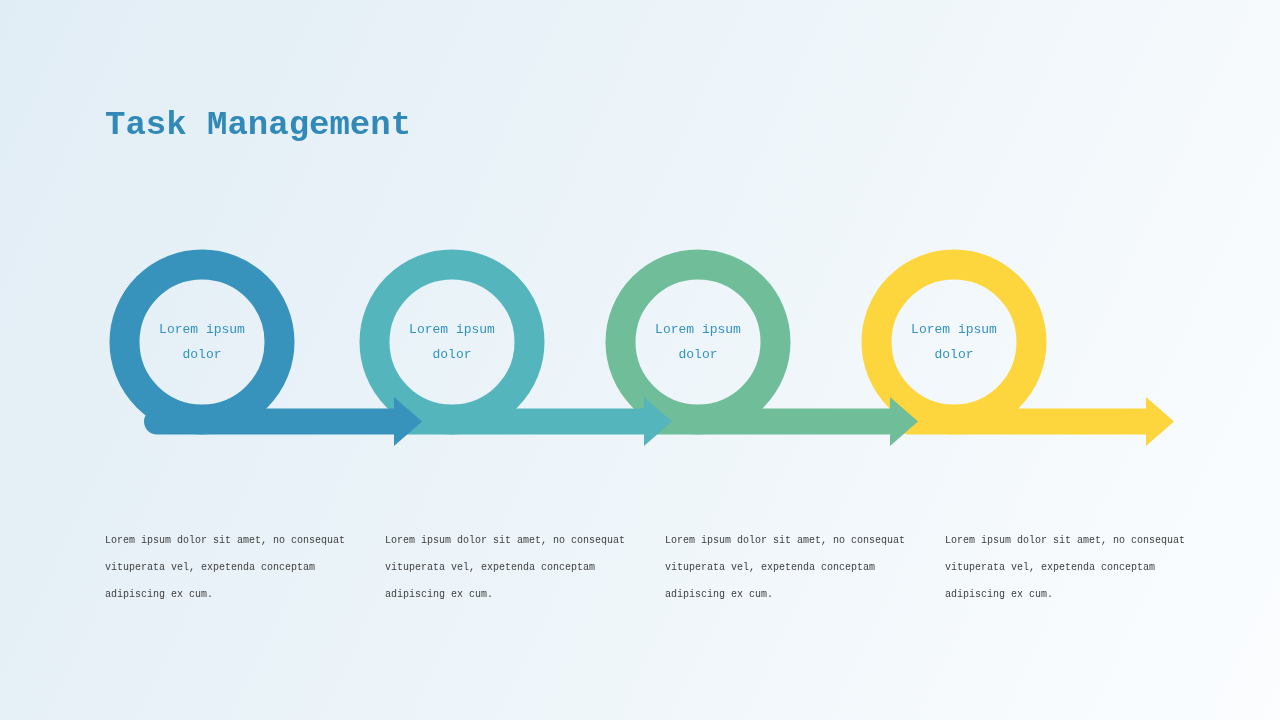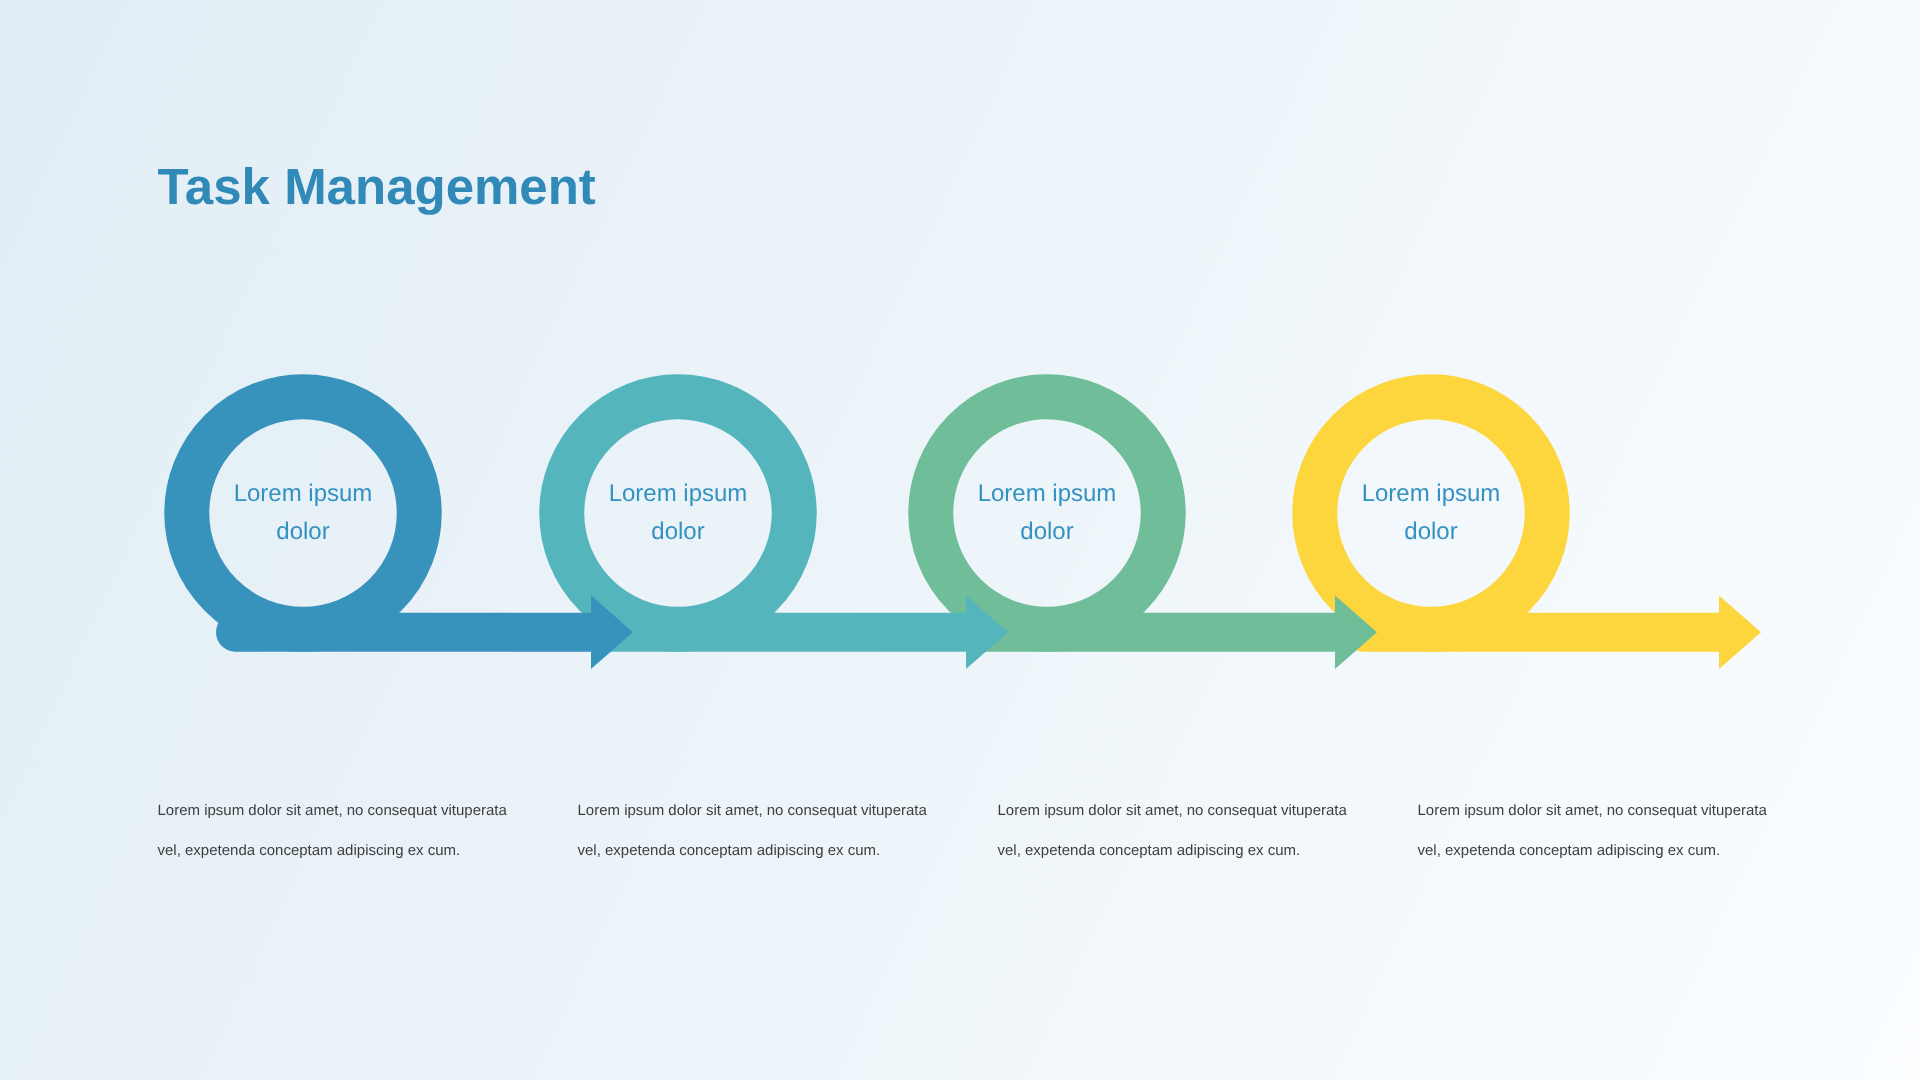--- a/index.html
+++ b/index.html
@@ -1,30 +1,30 @@
 <!DOCTYPE html>
 <html><head>
 <meta charset="utf-8">
 <style>
   html,body{margin:0;padding:0;}
   .slide{
     position:relative;
     width:1280px;height:720px;
     background:linear-gradient(115deg,#e1edf5 0%,#ecf4f9 45%,#fbfdff 100%);
-    font-family:Liberation Sans, sans-serif;
+    font-family:Liberation Mono, monospace;
     overflow:hidden;
   }
   .slide-title{
     position:absolute;left:105px;top:106px;
     font-size:34px;font-weight:bold;color:#3189b8;
   }
   .diagram-svg{position:absolute;left:0;top:0;}
   .step-label{
     position:absolute;top:317px;width:124px;
-    text-align:center;font-size:16px;line-height:25px;
+    text-align:center;font-size:13px;line-height:25px;
     color:#3392c1;
   }
   .step-label.s1{left:140px;}
   .step-label.s2{left:390px;}
   .step-label.s3{left:636px;}
   .step-label.s4{left:892px;}
   .step-desc{
     position:absolute;top:527px;width:242px;
     font-size:10px;line-height:27px;color:#3e3e3e;
   }

